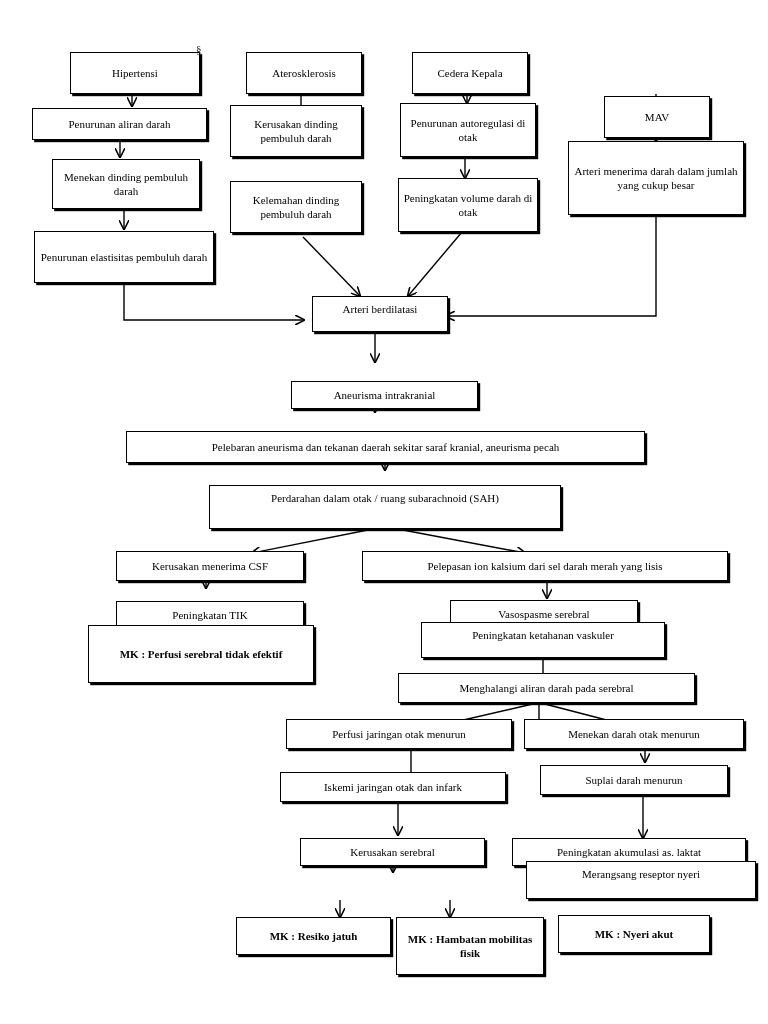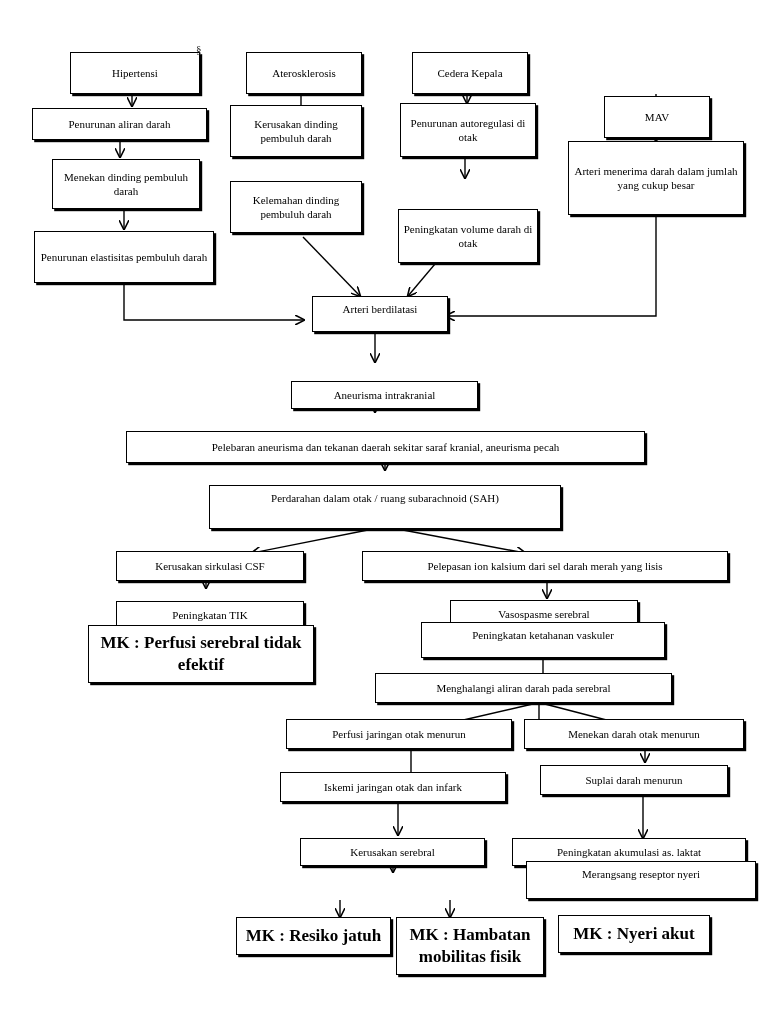--- a/index.html
+++ b/index.html
@@ -34,21 +34,21 @@
     justify-content: center;
     text-align: center;
     color: #000000;
     font-size: 11px;
     line-height: 1.28;
     padding: 2px 4px;
     z-index: 2;
   }
   .node.bold {
     font-weight: bold;
-    font-size: 17px;
+    font-size: 11px;
   }
   .node.topalign {
     align-items: flex-start;
     padding-top: 5px;
   }
   .marker {
     position: absolute;
     font-size: 11px;
     color: #222222;
     z-index: 4;
@@ -135,21 +135,21 @@
   <div class="node" style="left:230px; top:181px; width:132px; height:52px;">
     <span>Kelemahan dinding pembuluh darah</span>
   </div>
 
   <div class="node" style="left:412px; top:52px; width:116px; height:42px;">
     <span>Cedera Kepala</span>
   </div>
   <div class="node" style="left:400px; top:103px; width:136px; height:54px;">
     <span>Penurunan autoregulasi di otak</span>
   </div>
-  <div class="node" style="left:398px; top:178px; width:140px; height:54px;margin-top:31px;">
+  <div class="node" style="left:398px; top:178px; width:140px; height:54px;">
     <span>Peningkatan volume darah di otak</span>
   </div>
 
   <div class="node" style="left:604px; top:52px; width:106px; height:42px;margin-top:44px;">
     <span>MAV</span>
   </div>
   <div class="node" style="left:568px; top:141px; width:176px; height:74px;">
     <span>Arteri menerima darah dalam jumlah yang cukup besar</span>
   </div>
 
@@ -160,41 +160,41 @@
     <span>Aneurisma intrakranial</span>
   </div>
   <div class="node" style="left:126px; top:431px; width:519px; height:32px;">
     <span>Pelebaran aneurisma dan tekanan daerah sekitar saraf kranial, aneurisma pecah</span>
   </div>
   <div class="node topalign" style="left:209px; top:485px; width:352px; height:44px;">
     <span>Perdarahan dalam otak / ruang subarachnoid (SAH)</span>
   </div>
 
   <div class="node" style="left:116px; top:551px; width:188px; height:30px;">
-    <span>Kerusakan sirkulasi CSF</span>
+    <span>Kerusakan menerima CSF</span>
   </div>
   <div class="node" style="left:362px; top:551px; width:366px; height:30px;">
     <span>Pelepasan ion kalsium dari sel darah merah yang lisis</span>
   </div>
 
   <div class="node" style="left:116px; top:601px; width:188px; height:28px;">
     <span>Peningkatan TIK</span>
   </div>
   <div class="node bold" style="left:88px; top:625px; width:226px; height:58px;">
     <span>MK : Perfusi serebral tidak efektif</span>
   </div>
 
   <div class="node" style="left:450px; top:600px; width:188px; height:28px;">
     <span>Vasospasme serebral</span>
   </div>
   <div class="node topalign" style="left:421px; top:622px; width:244px; height:36px;">
     <span>Peningkatan ketahanan vaskuler</span>
   </div>
 
-  <div class="node" style="left:375px; top:673px; width:297px; height:30px;">
+  <div class="node" style="left:398px; top:673px; width:297px; height:30px;">
     <span>Menghalangi aliran darah pada serebral</span>
   </div>
   <div class="node" style="left:286px; top:719px; width:226px; height:30px;">
     <span>Perfusi jaringan otak menurun</span>
   </div>
   <div class="node" style="left:524px; top:719px; width:220px; height:30px;">
     <span>Menekan darah otak menurun</span>
   </div>
 
   <div class="node" style="left:280px; top:772px; width:226px; height:30px;">

